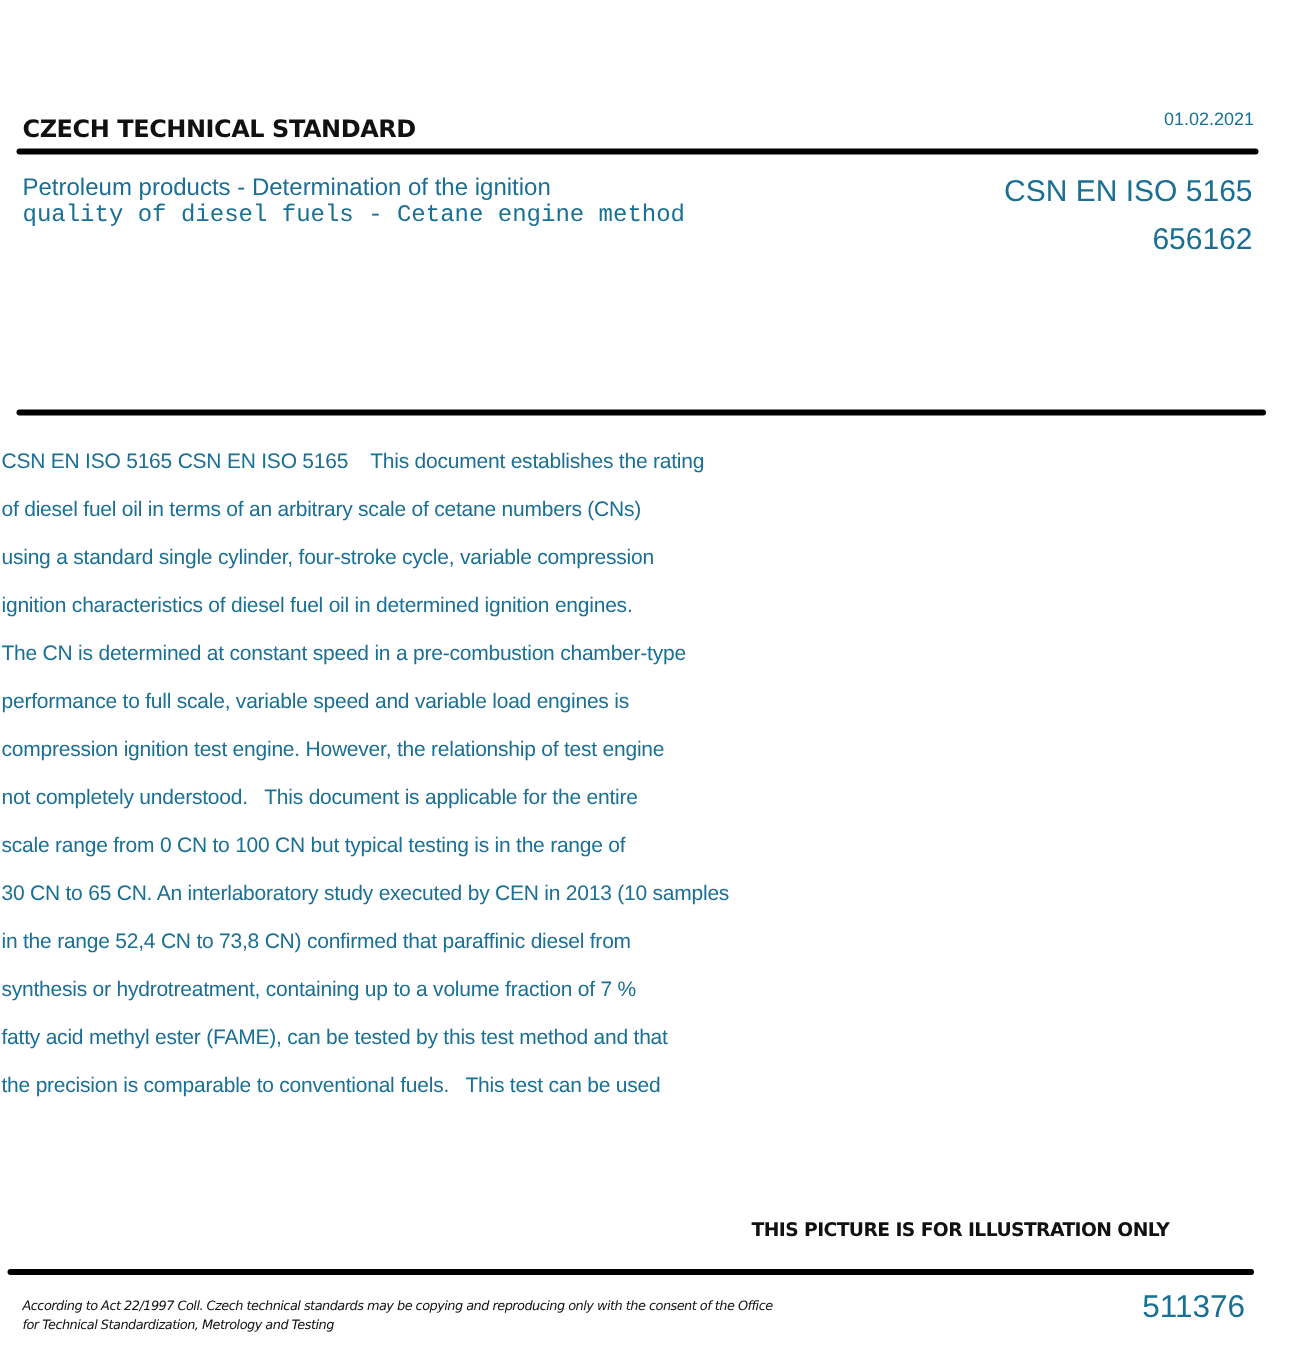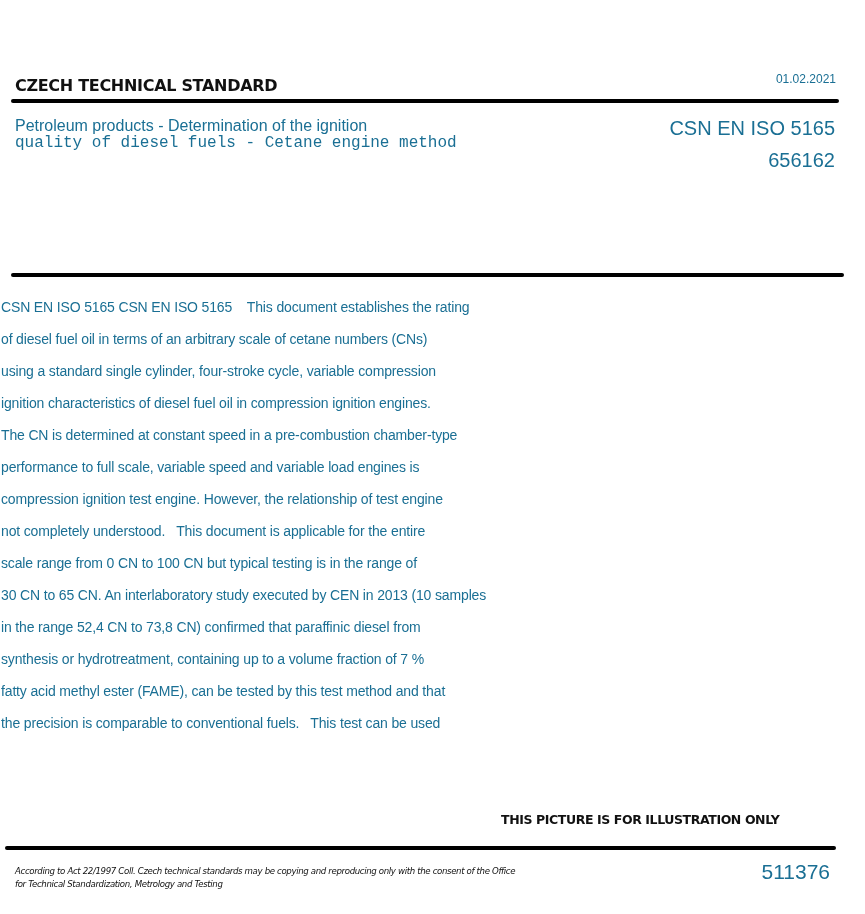--- a/index.html
+++ b/index.html
@@ -115,21 +115,21 @@
 
 <div class="abs code-right code-1 teal">CSN EN ISO 5165</div>
 <div class="abs code-right code-2 teal">656162</div>
 
 <div class="abs rule rule-mid"></div>
 
 <div class="abs body-text teal">
   <span class="body-line">CSN EN ISO 5165 CSN EN ISO 5165    This document establishes the rating</span>
   <span class="body-line">of diesel fuel oil in terms of an arbitrary scale of cetane numbers (CNs)</span>
   <span class="body-line">using a standard single cylinder, four-stroke cycle, variable compression</span>
-  <span class="body-line">ignition characteristics of diesel fuel oil in compression ignition engines.</span>
+  <span class="body-line">ignition characteristics of diesel fuel oil in determined ignition engines.</span>
   <span class="body-line">The CN is determined at constant speed in a pre-combustion chamber-type</span>
   <span class="body-line">performance to full scale, variable speed and variable load engines is</span>
   <span class="body-line">compression ignition test engine. However, the relationship of test engine</span>
   <span class="body-line">not completely understood.   This document is applicable for the entire</span>
   <span class="body-line">scale range from 0 CN to 100 CN but typical testing is in the range of</span>
   <span class="body-line">30 CN to 65 CN. An interlaboratory study executed by CEN in 2013 (10 samples</span>
   <span class="body-line">in the range 52,4 CN to 73,8 CN) confirmed that paraffinic diesel from</span>
   <span class="body-line">synthesis or hydrotreatment, containing up to a volume fraction of 7 %</span>
   <span class="body-line">fatty acid methyl ester (FAME), can be tested by this test method and that</span>
   <span class="body-line">the precision is comparable to conventional fuels.   This test can be used</span>

